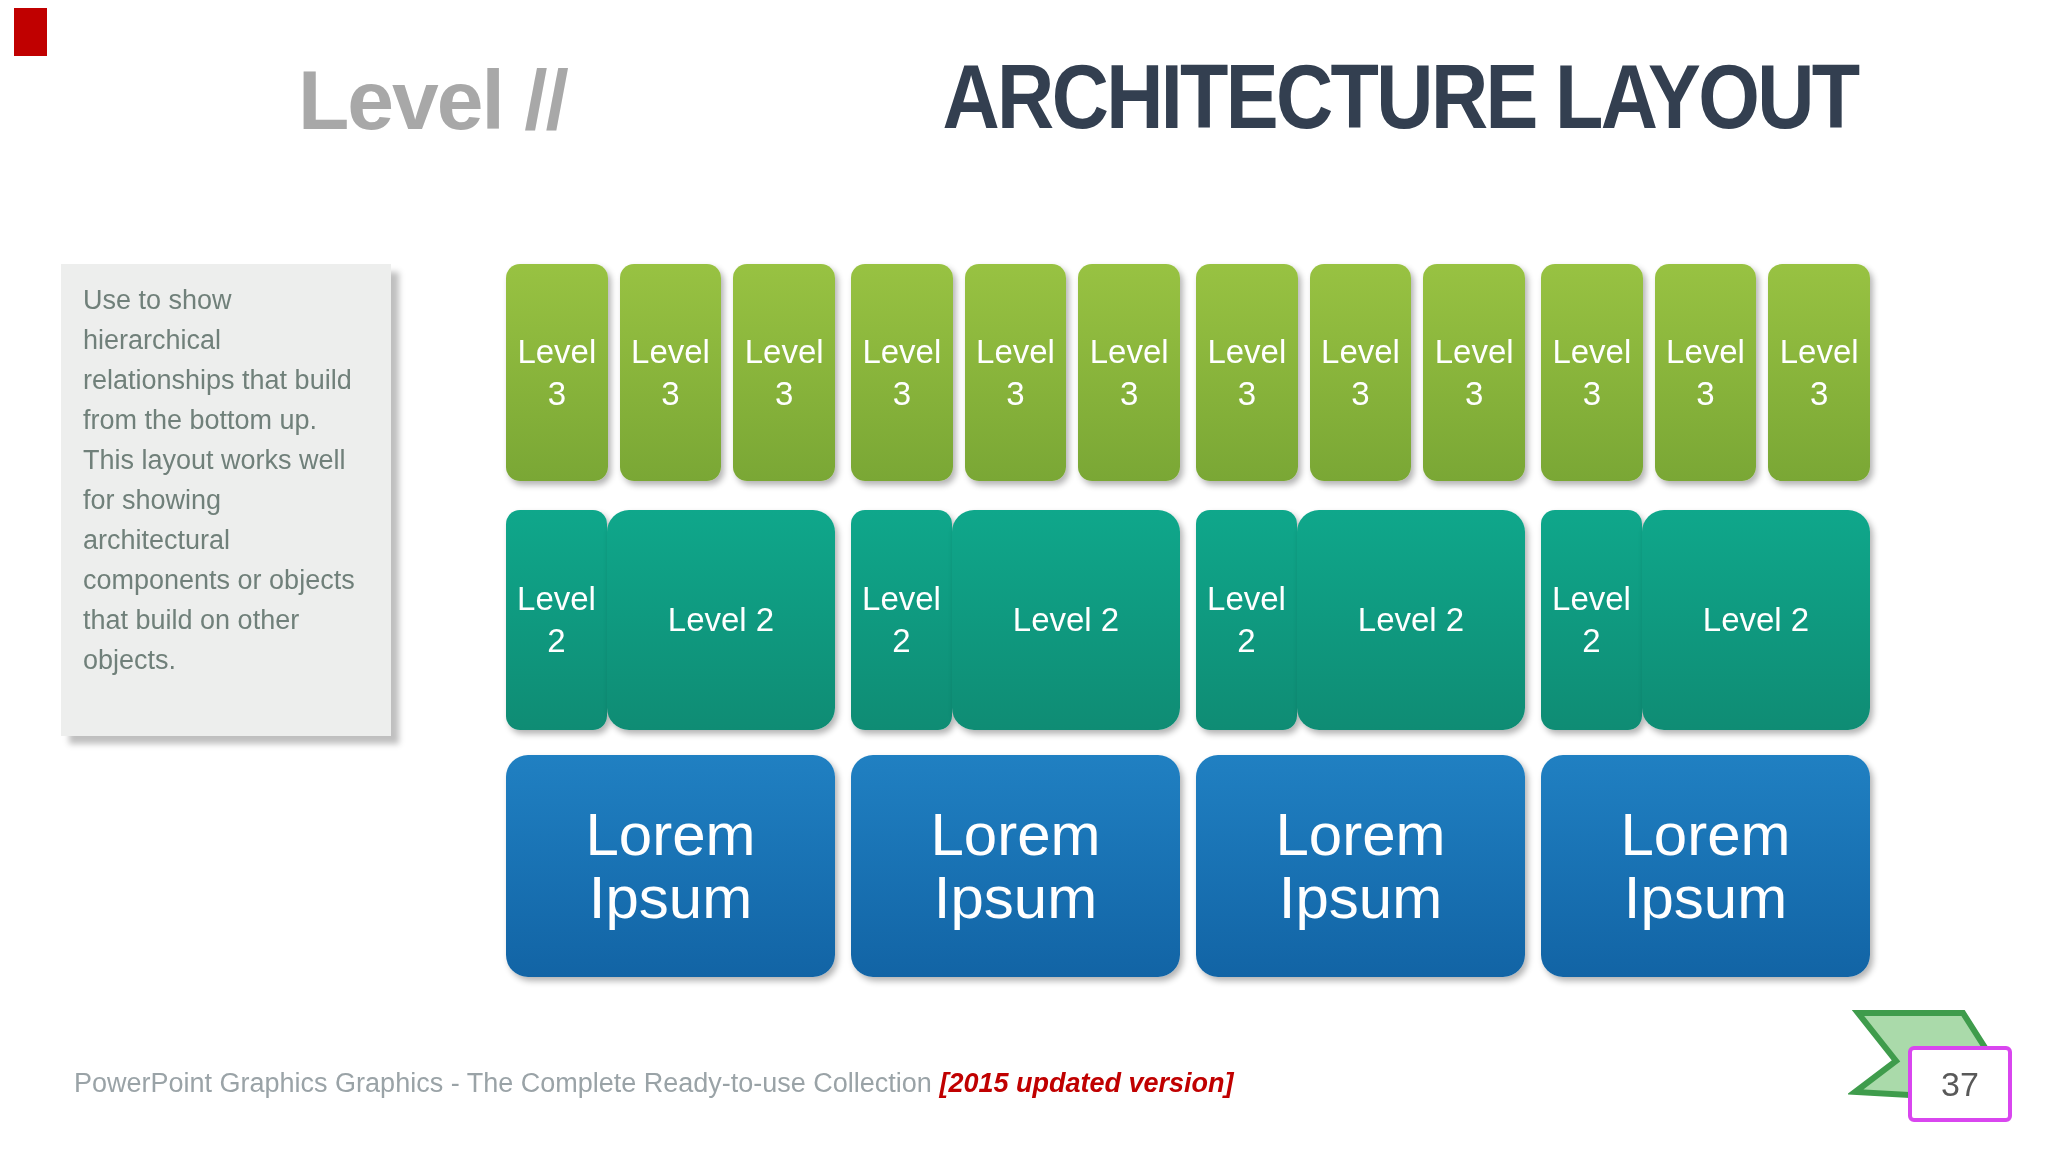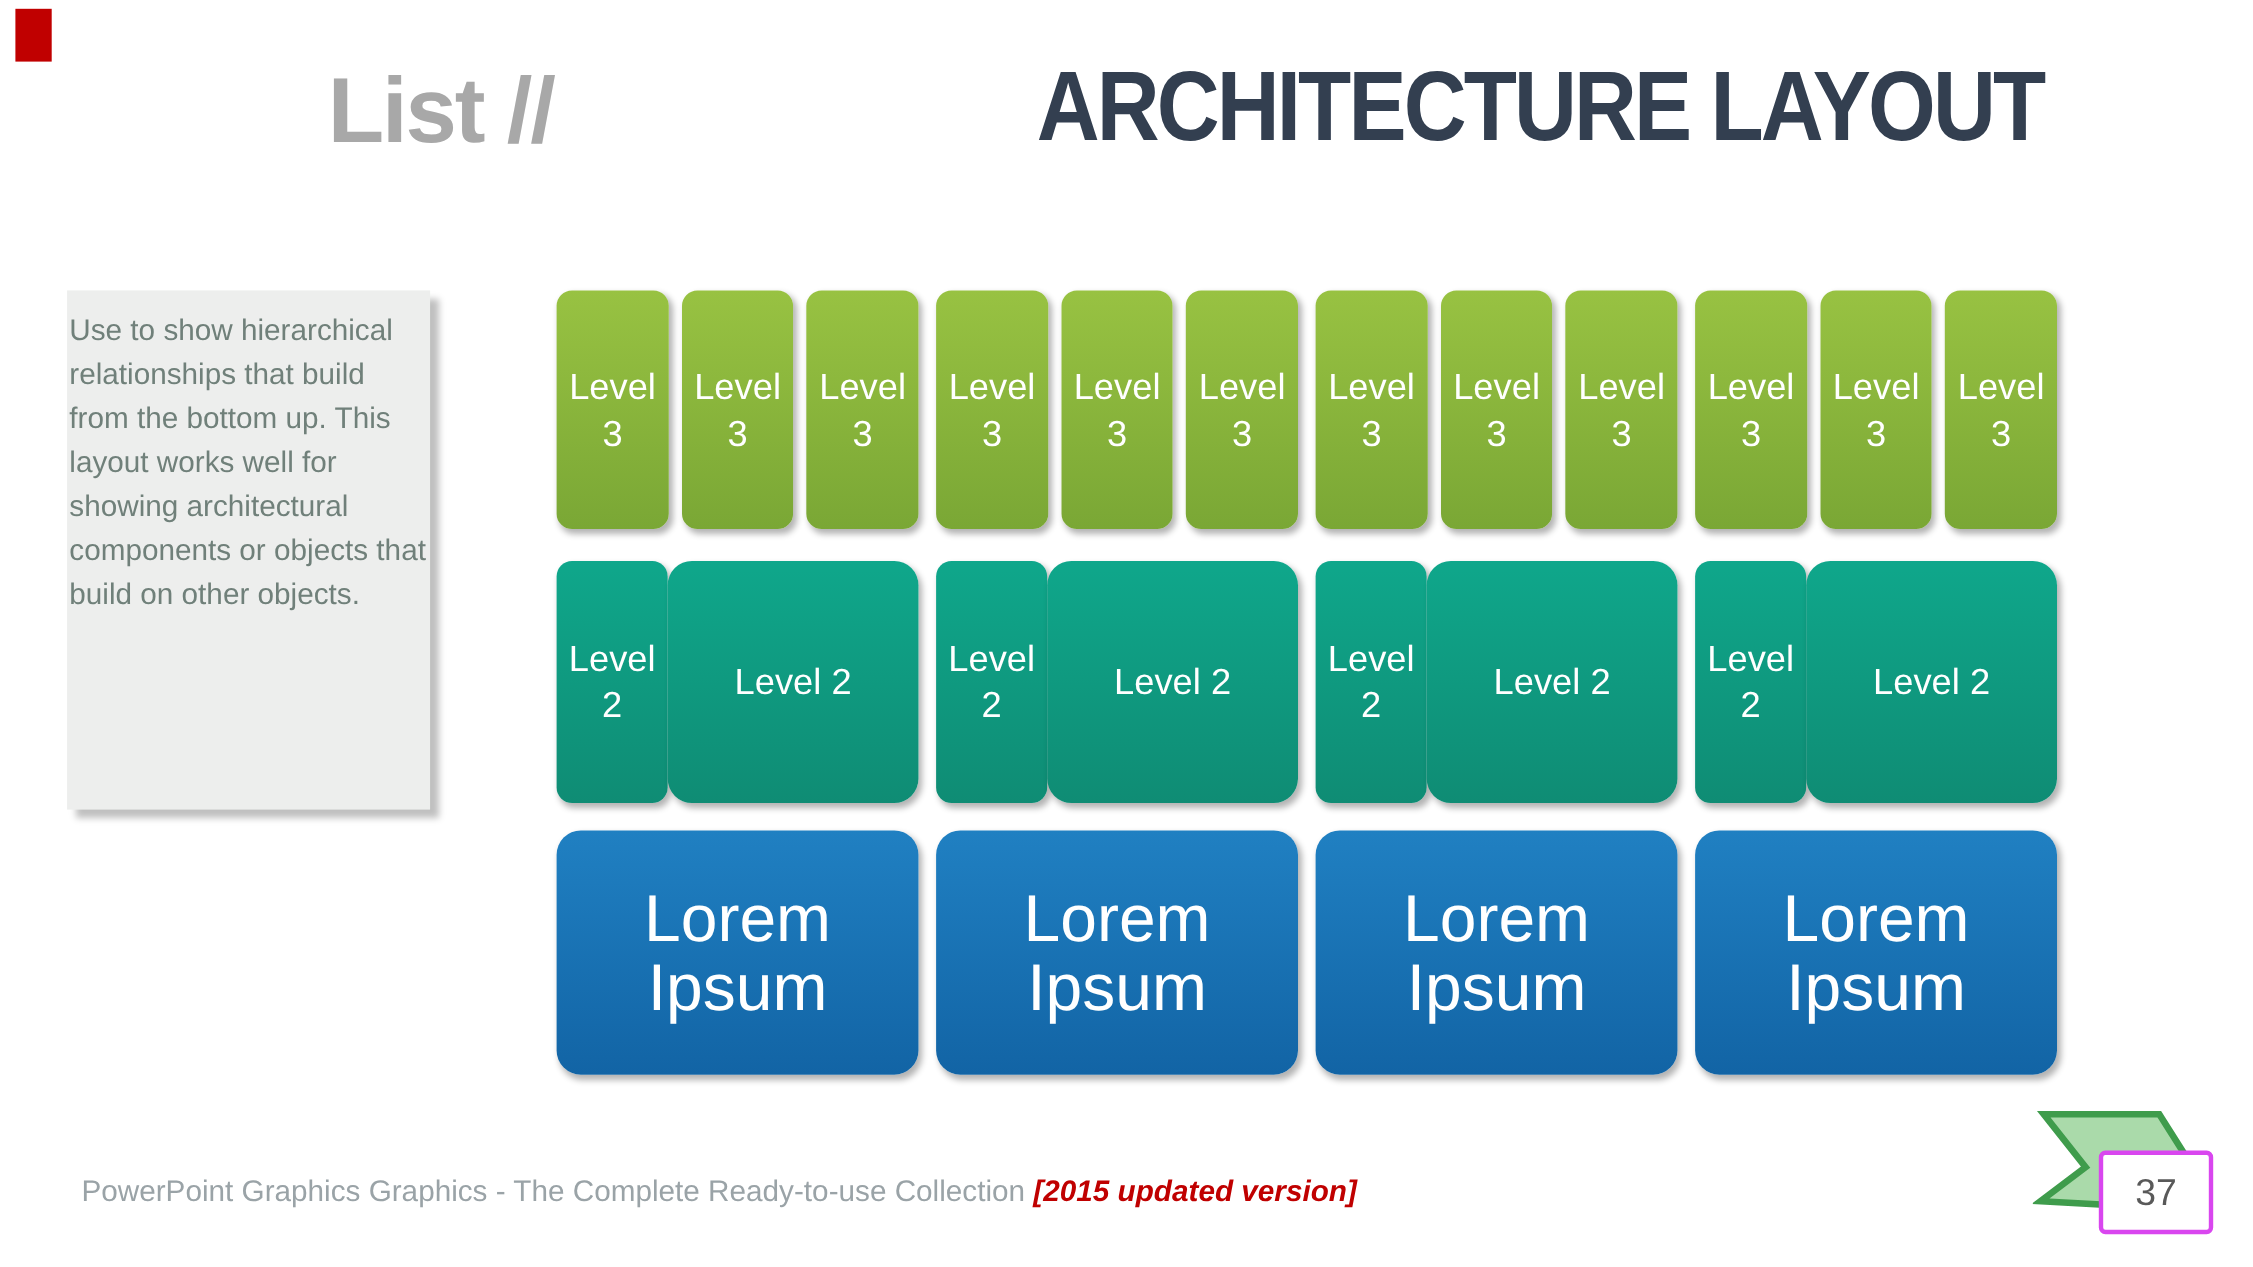--- a/index.html
+++ b/index.html
@@ -12,21 +12,21 @@
     position:absolute;left:298px;top:52px;font-size:84px;font-weight:700;
     color:#A8A8A8;letter-spacing:-2px;white-space:nowrap;
   }
   .title{
     position:absolute;left:850px;top:46px;width:1100px;margin:0;text-align:center;
     font-size:90px;font-weight:700;letter-spacing:-3px;color:#333F50;white-space:nowrap;
     transform:scaleX(0.88);transform-origin:center;
   }
   .desc{
     position:absolute;left:61px;top:264px;width:330px;min-height:472px;box-sizing:border-box;
-    background:#EDEEED;box-shadow:8px 8px 6px rgba(0,0,0,0.25);padding:16px 2px;
+    background:#EDEEED;box-shadow:8px 8px 6px rgba(0,0,0,0.25);padding:16px 22px;
   }
   .desc p{margin:0;font-size:27px;line-height:40px;color:#70807A;}
   .diagram{position:absolute;left:506px;top:264px;display:flex;gap:16px;}
   .group{width:329px;display:flex;flex-direction:column;}
   .row3{display:flex;gap:12px;height:217px;margin-bottom:29px;}
   .row2{display:flex;height:220px;margin-bottom:25px;}
   .box{
     display:flex;align-items:center;justify-content:center;text-align:center;
     color:#ffffff;box-shadow:3px 4px 6px rgba(0,0,0,0.3);box-sizing:border-box;padding:0 8px;
   }
@@ -45,21 +45,21 @@
     background:#ffffff;border:4px solid #d946ef;border-radius:6px;
     display:flex;align-items:center;justify-content:center;
     font-size:34px;color:#595959;
   }
 </style>
 </head>
 <body>
 
 <div class="red-mark"></div>
 
-<div class="category">List //</div>
+<div class="category">Level //</div>
 
 <h1 class="title">ARCHITECTURE LAYOUT</h1>
 
 <div class="desc">
   <p>Use to show hierarchical relationships that build from the bottom up. This layout works well for showing architectural components or objects that build on other objects.</p>
 </div>
 
 <div class="diagram">
 
   <div class="group">

